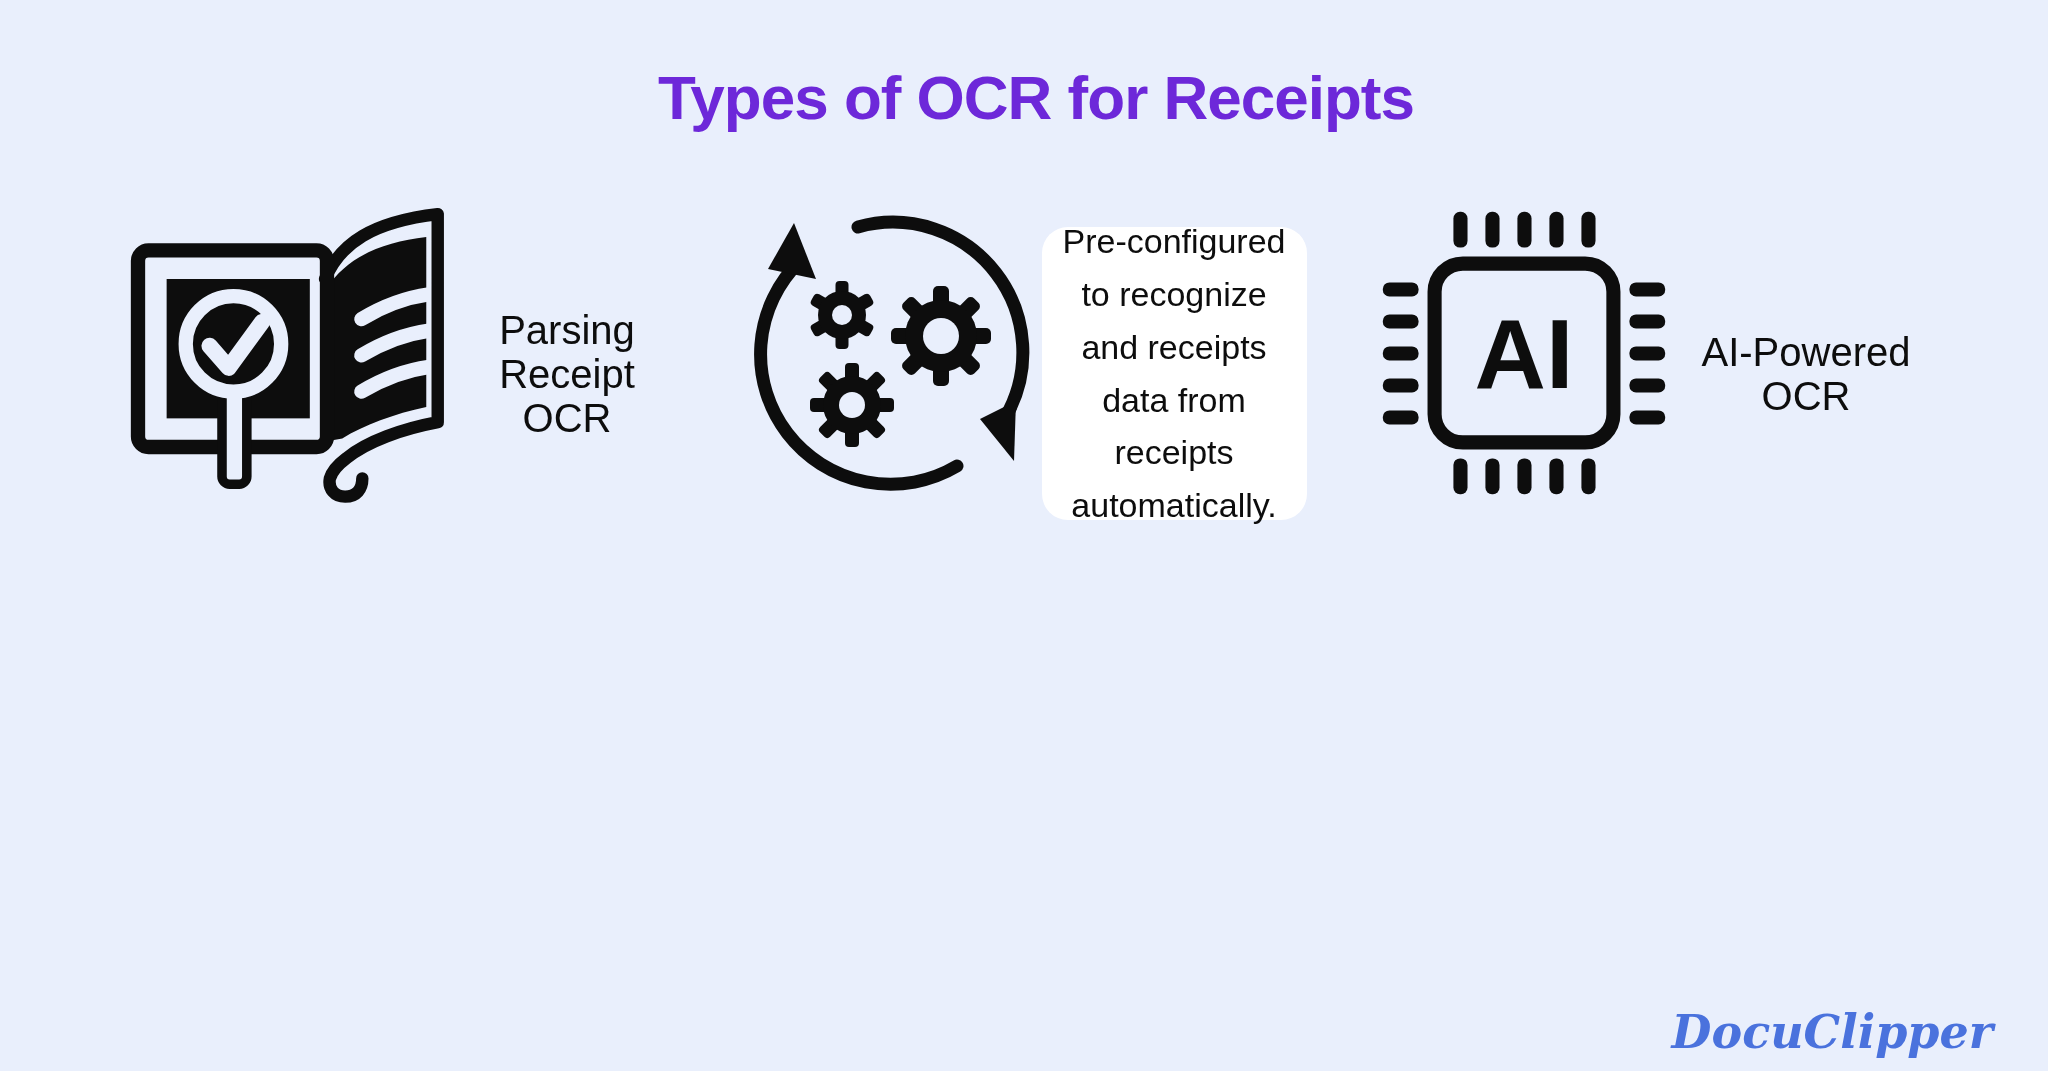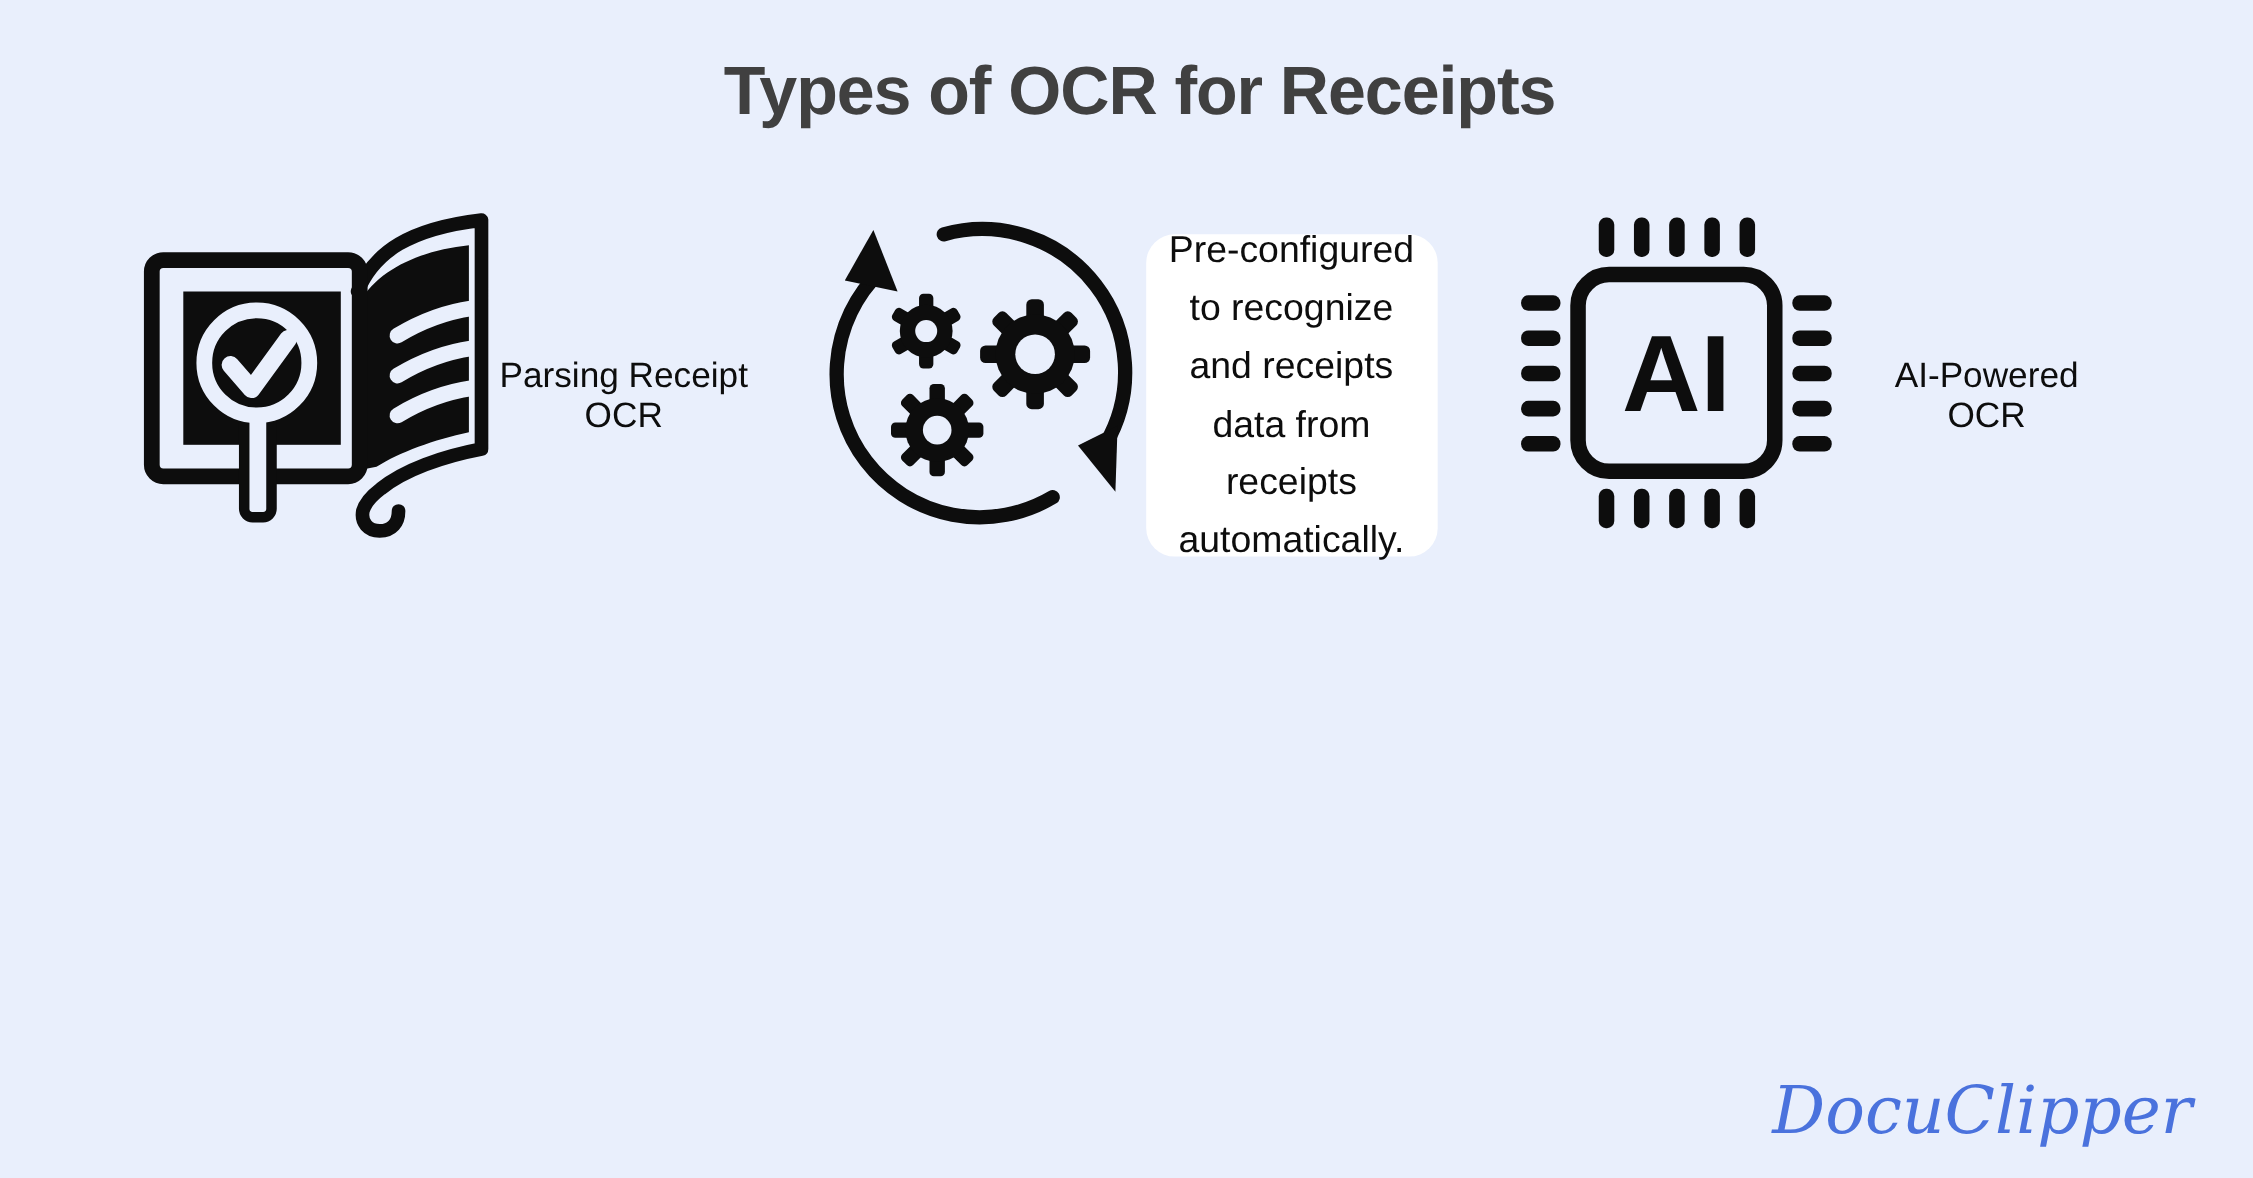--- a/index.html
+++ b/index.html
@@ -5,59 +5,59 @@
   html,body{margin:0;padding:0;}
   body{
     width:2048px;height:1071px;
     font-family:"Liberation Sans", sans-serif;
     background:#e9effc;
     color:#101010;
     overflow:hidden;
   }
   .page{position:relative;width:2048px;height:1071px;background:#e9effc;}
   .title{
-    margin:0;padding-top:48px;
+    margin:14px;padding-top:48px;
     text-align:center;
     font-size:62px;font-weight:800;letter-spacing:-1px;
-    color:#404040;
+    color:#6d28d9;
     padding-left:24px;
   }
   .columns{
     display:flex;justify-content:center;gap:57px;
     padding:0 115px;margin-top:52px;
   }
   .column{
     width:565px;display:flex;flex-direction:row;align-items:center;
   }
   .icon-box{
     height:318px;display:flex;align-items:center;justify-content:center;
   }
   .icon-box svg{display:block;}
   .type-label{
     margin-top:42px;
-    font-size:32px;line-height:1.1;color:#0d0d0d;
+    font-size:40px;line-height:1.1;color:#0d0d0d;
     text-align:center;
   }
   .card{
     margin-top:42px;
     width:100%;height:293px;
     background:#ffffff;border-radius:26px;
     display:flex;align-items:center;justify-content:center;
     box-sizing:border-box;padding:0 8px;
   }
   .card p{
     margin:0;text-align:center;
     font-size:34px;line-height:1.55;color:#0d0d0d;
     white-space:pre-line;
   }
   .logo{
     position:absolute;right:55px;bottom:26px;
     font-family:"DejaVu Serif", serif;
-    font-style:italic;font-weight:normal;
-    font-size:60px;color:#4a72dd;letter-spacing:0px;
+    font-style:italic;font-weight:bold;
+    font-size:46px;color:#4a72dd;letter-spacing:0px;
   }
   .ink{fill:#0d0d0d;}
   .ink-stroke{stroke:#0d0d0d;fill:none;}
   .bg-stroke{stroke:#e9effc;fill:none;}
 </style>
 </head>
 <body>
 
 <div class="page">
 

